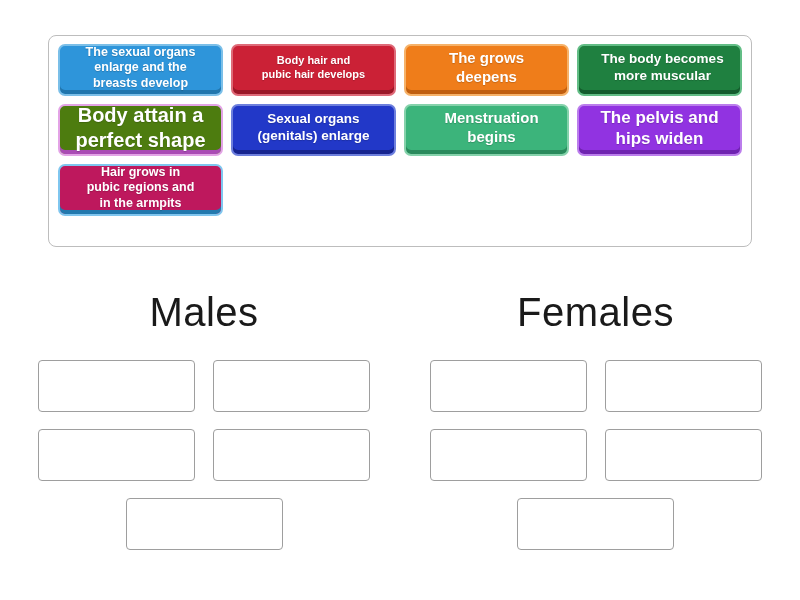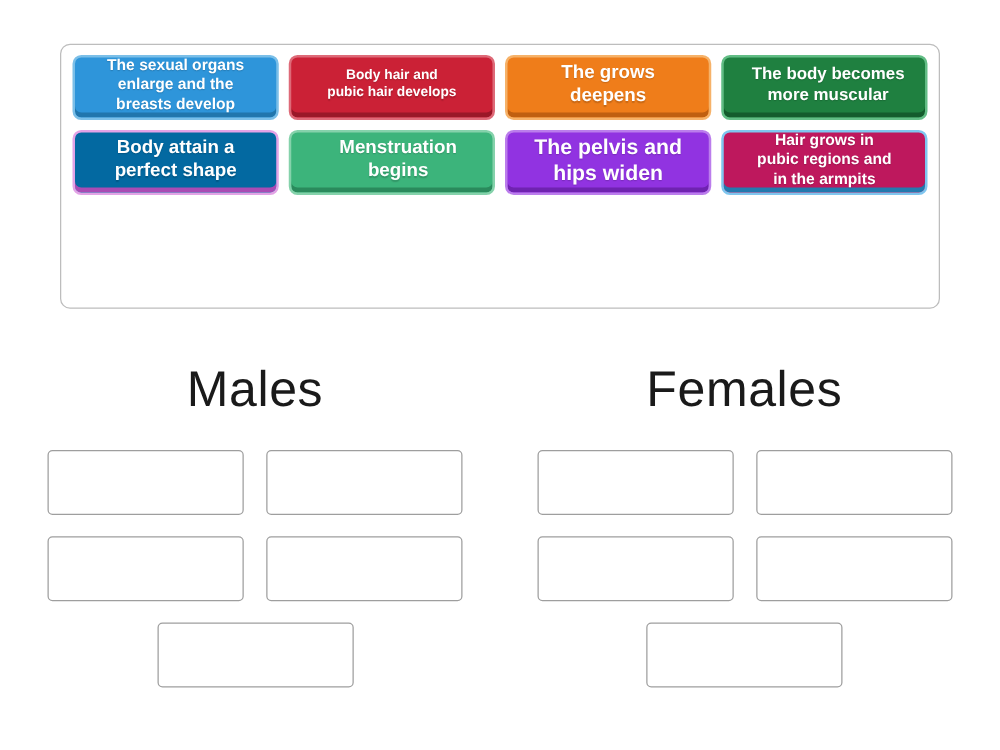--- a/index.html
+++ b/index.html
@@ -82,22 +82,24 @@
 <div class="tray">
     <div class="tile" style="background: rgb(46, 149, 218); border-color: rgb(123, 191, 232); box-shadow: rgb(33, 118, 173) 0px -4px 0px inset; font-size: 12.5px;">The sexual organs
 enlarge and the
 breasts develop</div>
     <div class="tile" style="background: rgb(203, 33, 54); border-color: rgb(222, 106, 120); box-shadow: rgb(154, 24, 40) 0px -4px 0px inset; font-size: 11px;">Body hair and
 pubic hair develops</div>
     <div class="tile" style="background: rgb(239, 125, 26); border-color: rgb(246, 178, 105); box-shadow: rgb(192, 95, 16) 0px -4px 0px inset; font-size: 15px;">The grows
 deepens</div>
     <div class="tile" style="background: rgb(31, 128, 64); border-color: rgb(98, 189, 133); box-shadow: rgb(20, 92, 45) 0px -4px 0px inset; font-size: 13.5px; padding-left: 12px;">The body becomes
 more muscular</div>
-    <div class="tile" style="background: #0369a1; border-color: rgb(227, 163, 230); box-shadow: rgb(169, 75, 180) 0px -4px 0px inset; font-size: 15px; text-align: center;">Body attain a
+    <div class="tile" style="background: #4d7c0f; border-color: rgb(227, 163, 230); box-shadow: rgb(169, 75, 180) 0px -4px 0px inset; font-size: 20px; text-align: center;">Body attain a
 perfect shape</div>
+    <div class="tile" style="background: rgb(34, 56, 200); border-color: rgb(109, 127, 221); box-shadow: rgb(22, 36, 143) 0px -4px 0px inset; font-size: 13.5px;">Sexual organs
+(genitals) enlarge</div>
     <div class="tile" style="background: rgb(60, 180, 123); border-color: rgb(133, 210, 171); box-shadow: rgb(42, 138, 92) 0px -4px 0px inset; font-size: 15px; padding-left: 16px;">Menstruation
 begins</div>
     <div class="tile" style="background: rgb(145, 51, 225); border-color: rgb(187, 125, 236); box-shadow: rgb(111, 35, 176) 0px -4px 0px inset; font-size: 17px;">The pelvis and
 hips widen</div>
     <div class="tile" style="background: #be185d; border-color: rgb(127, 198, 239); box-shadow: rgb(35, 121, 174) 0px -4px 0px inset; font-size: 12.5px;">Hair grows in
 pubic regions and
 in the armpits</div>
   </div>
 
 <div class="group group-males">

